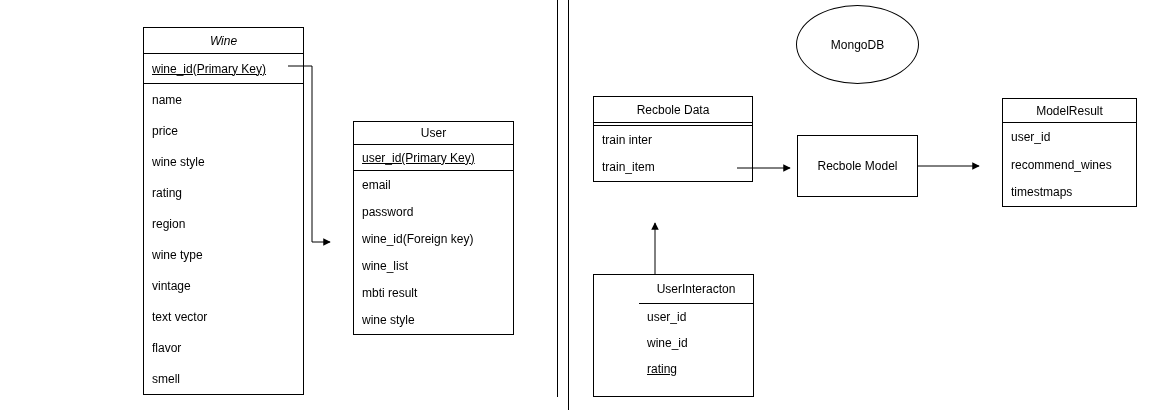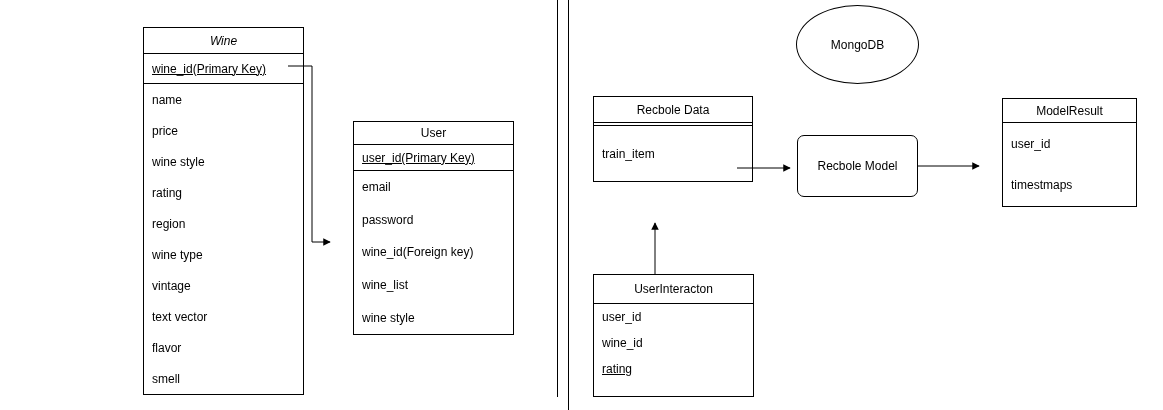--- a/index.html
+++ b/index.html
@@ -100,56 +100,59 @@
   </div>
 
   <div class="entity" style="left:337px;top:121px;width:161px;height:214px;">
     <div class="entity-title" style="height:23px;">User</div>
     <div class="entity-key" style="height:26px;">user_id(Primary Key)</div>
     <div class="entity-body">
       <div class="field">email</div>
       <div class="field">password</div>
       <div class="field">wine_id(Foreign key)</div>
       <div class="field">wine_list</div>
+      <div class="field">mbti result</div>
       <div class="field">wine style</div>
     </div>
   </div>
 
   <div class="vline" style="left:557px;top:0;height:397px;"></div>
   <div class="vline" style="left:568px;top:0;height:410px;"></div>
 
   <div class="ellipse" style="left:796px;top:5px;width:123px;height:79px;">
     <span>MongoDB</span>
   </div>
 
   <div class="entity" style="left:577px;top:96px;width:160px;height:86px;">
     <div class="entity-title" style="height:26px;">Recbole Data</div>
     <div class="dbl-gap"></div>
     <div class="entity-body">
+      <div class="field">train inter</div>
       <div class="field">train_item</div>
     </div>
   </div>
 
-  <div class="entity" style="left:577px;top:274px;width:161px;height:123px;">
+  <div class="entity" style="left:577px;top:274px;width:161px;height:123px;padding-left:45px;">
     <div class="entity-title" style="height:29px;">UserInteracton</div>
     <div class="entity-body" style="padding-bottom:14px;">
       <div class="field">user_id</div>
       <div class="field">wine_id</div>
       <div class="field underline">rating</div>
     </div>
   </div>
 
-  <div class="process-box" style="left:797px;top:135px;width:121px;height:62px;border-radius:7px;">
+  <div class="process-box" style="left:797px;top:135px;width:121px;height:62px;">
     <span>Recbole Model</span>
   </div>
 
   <div class="entity" style="left:986px;top:98px;width:135px;height:109px;">
     <div class="entity-title" style="height:24px;">ModelResult</div>
     <div class="entity-body">
       <div class="field">user_id</div>
+      <div class="field">recommend_wines</div>
       <div class="field">timestmaps</div>
     </div>
   </div>
 
   <svg id="connectors" width="1163" height="410">
     <defs>
       <marker id="arrowhead" viewBox="0 0 10 10" refX="9" refY="5" markerWidth="7.5" markerHeight="7.5" orient="auto-start-reverse">
         <path d="M0,0 L10,5 L0,10 z" fill="#000000"></path>
       </marker>
     </defs>

